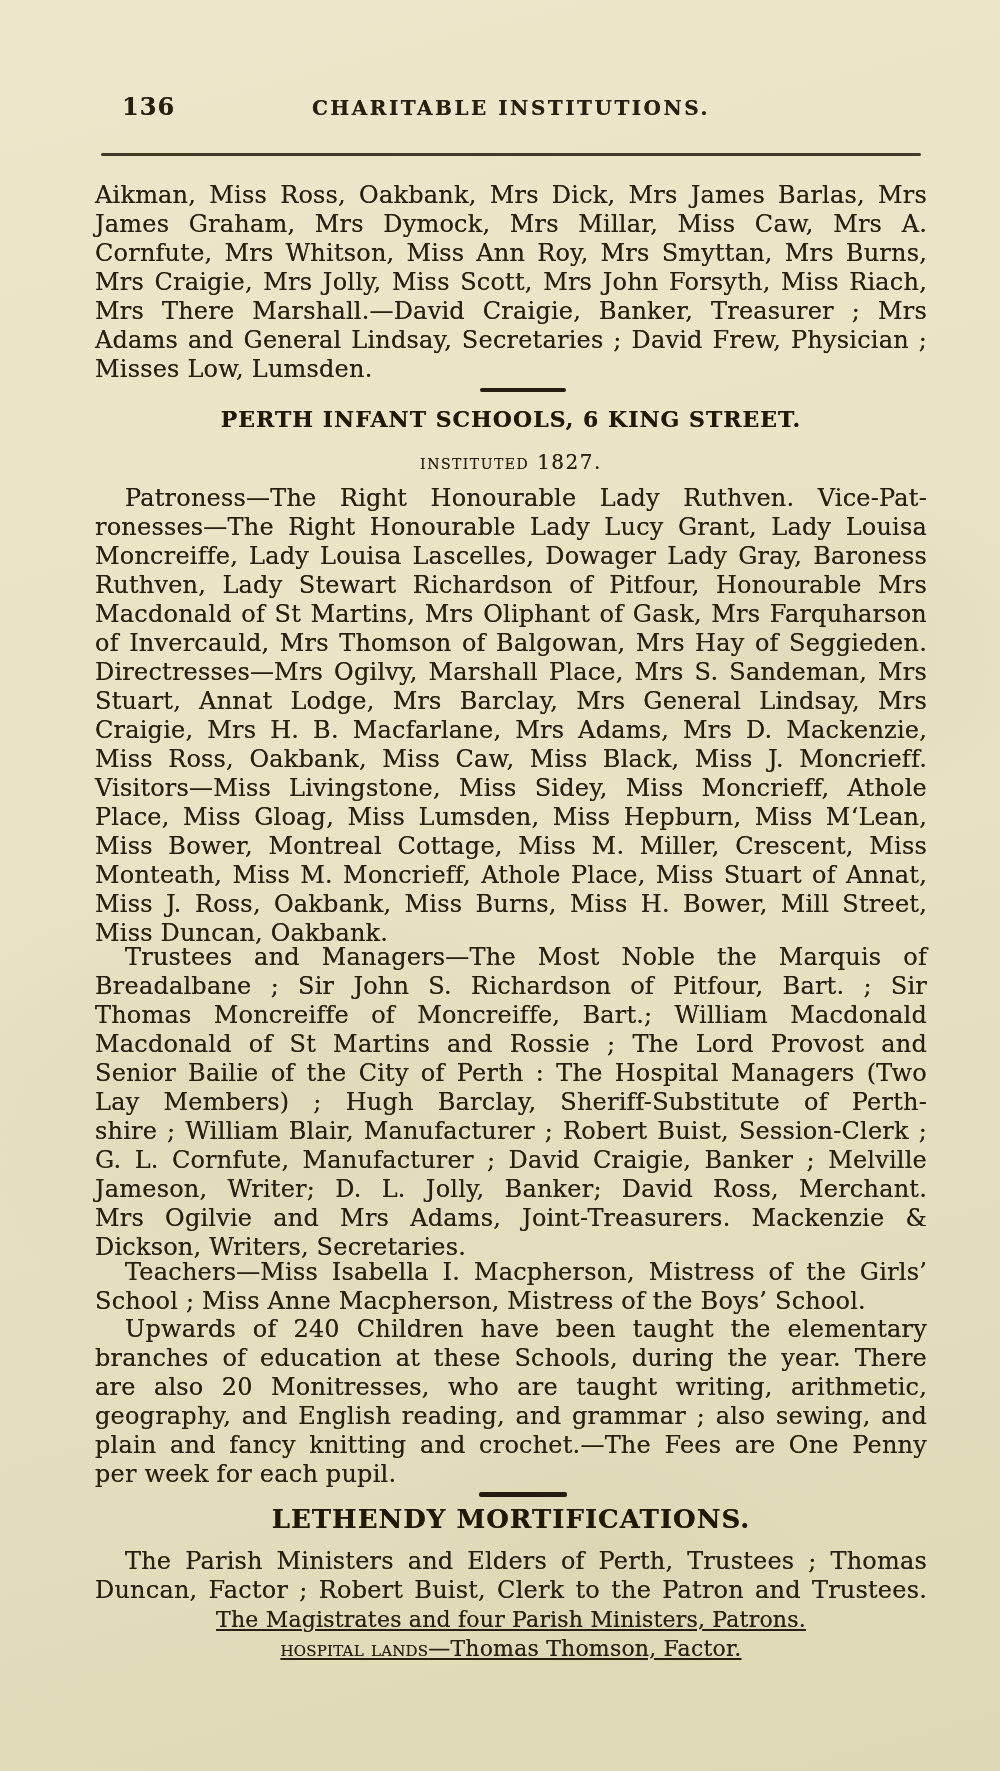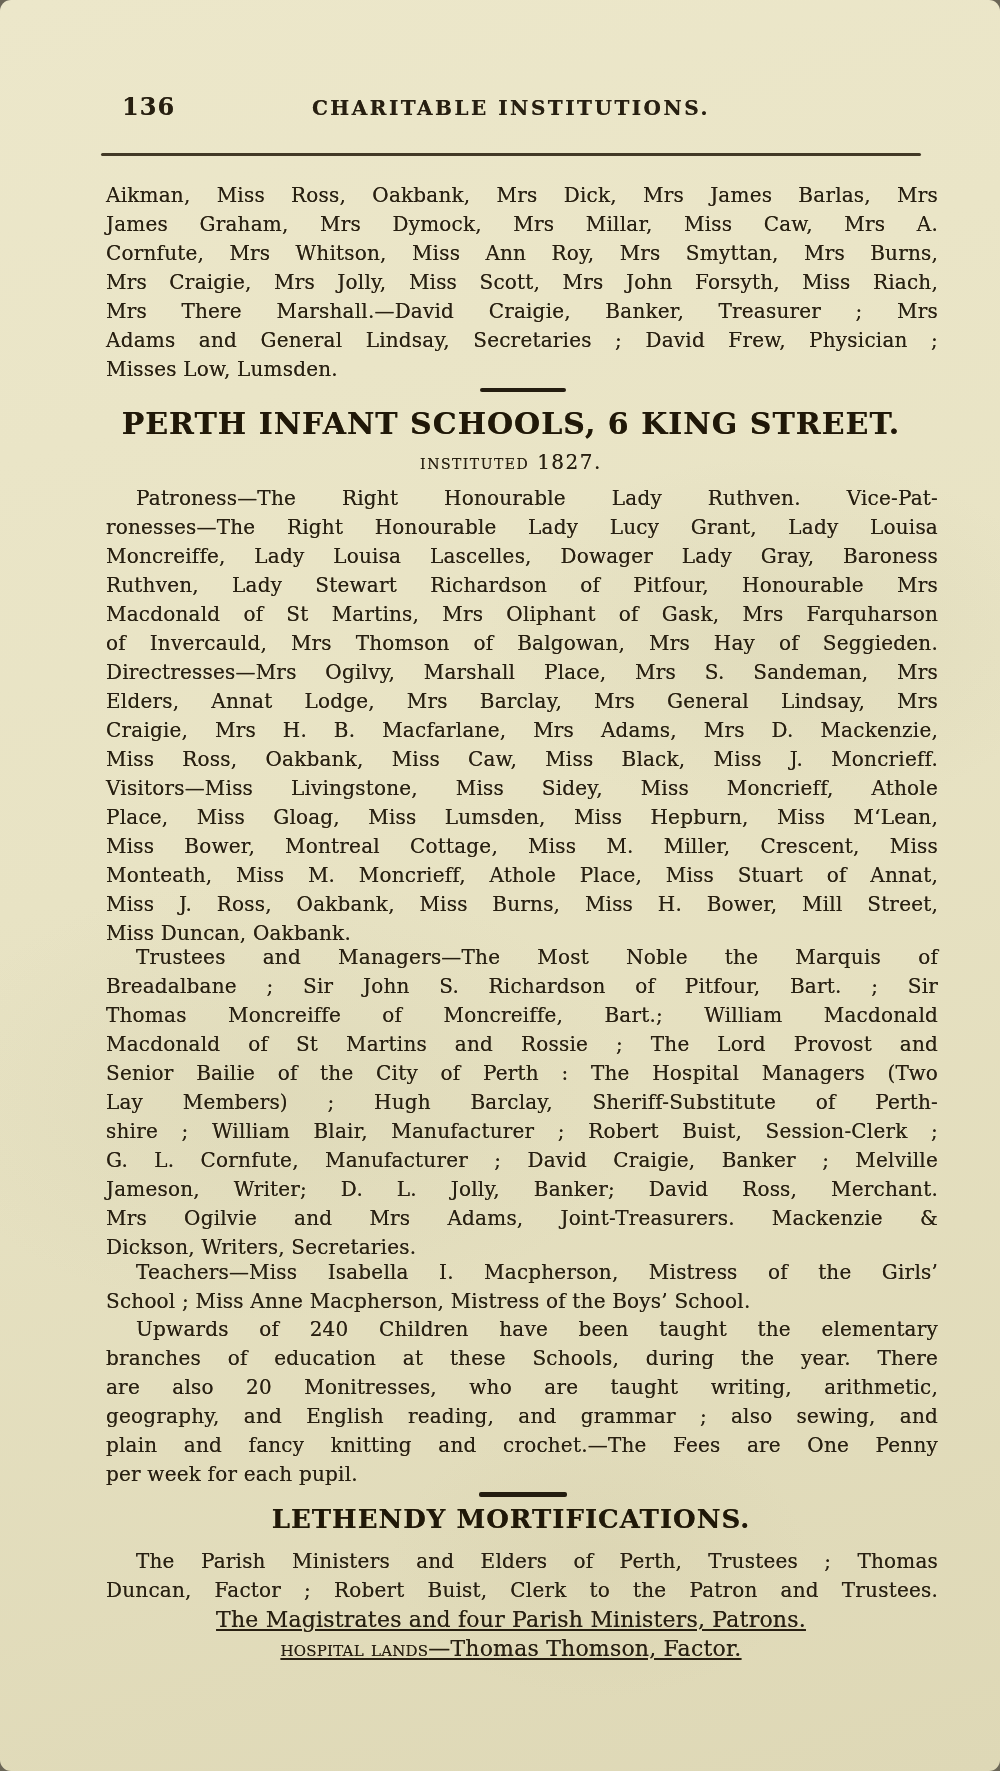--- a/index.html
+++ b/index.html
@@ -8,44 +8,43 @@
     width:1000px;height:1771px;
     margin:0 auto;
     overflow:hidden;
     background:
       radial-gradient(420px 260px at 78% 36%, rgba(168,166,128,0.13), transparent 70%),
       radial-gradient(520px 320px at 28% 62%, rgba(168,166,128,0.10), transparent 70%),
       radial-gradient(300px 200px at 60% 88%, rgba(190,180,140,0.12), transparent 70%),
       linear-gradient(165deg,#ece7ca 0%,#e8e3c4 45%,#ded8b6 100%);
     font-family:"DejaVu Serif","Liberation Serif",serif;
     color:#271f11;
-    border-radius:11px;
   }
   .abs{position:absolute;}
   .ink{ text-shadow:0 0 0.5px rgba(45,35,18,0.75); }
 
   #pagenum{left:122px;top:92px;font-size:24px;font-weight:bold;letter-spacing:1px;}
   #runhead{left:95px;width:832px;top:96px;text-align:center;
            font-size:20px;font-weight:bold;letter-spacing:2.5px;}
 
   #rule1{left:101px;top:153px;width:820px;height:3px;background:#332a18;border-radius:2px;opacity:.92;}
 
-  .para{left:106px;width:832px;font-size:20px;line-height:29px;letter-spacing:.2px;}
+  .para{left:95px;width:832px;font-size:24px;line-height:29px;letter-spacing:.2px;}
   .line{text-align:justify;text-align-last:justify;}
   .line.line-last{text-align-last:left;}
   .indent .line:first-child{text-indent:30px;}
 
   #p1{top:181px;}
 
   .divider{background:#241d10;border-radius:2px;}
   #divider1{left:480px;top:388px;width:86px;height:4px;}
   #divider2{left:479px;top:1492px;width:88px;height:5px;}
 
   .heading{left:95px;width:832px;text-align:center;font-weight:bold;color:#201808;}
-  #h1{top:406px;font-size:30px;letter-spacing:1px;}
+  #h1{top:406px;font-size:22px;letter-spacing:1px;}
   #sub{left:95px;width:832px;top:450px;text-align:center;font-size:20px;letter-spacing:1.5px;}
   .sc{text-transform:lowercase;font-variant:small-caps;text-align:center;}
 
   #p2{top:484px;}
   #p3{top:943px;}
   #p4{top:1258px;}
   #p5{top:1315px;}
 
   #h2{top:1504px;font-size:26px;letter-spacing:1px;}
   #p6{top:1547px;}
@@ -81,21 +80,21 @@
   <div id="sub" class="abs sc ink">INSTITUTED 1827.</div>
 
   <div id="p2" class="abs para indent ink">
       <div class="line">Patroness—The Right Honourable Lady Ruthven. Vice-Pat-</div>
       <div class="line">ronesses—The Right Honourable Lady Lucy Grant, Lady Louisa</div>
       <div class="line">Moncreiffe, Lady Louisa Lascelles, Dowager Lady Gray, Baroness</div>
       <div class="line">Ruthven, Lady Stewart Richardson of Pitfour, Honourable Mrs</div>
       <div class="line">Macdonald of St Martins, Mrs Oliphant of Gask, Mrs Farquharson</div>
       <div class="line">of Invercauld, Mrs Thomson of Balgowan, Mrs Hay of Seggieden.</div>
       <div class="line">Directresses—Mrs Ogilvy, Marshall Place, Mrs S. Sandeman, Mrs</div>
-      <div class="line">Elders, Annat Lodge, Mrs Barclay, Mrs General Lindsay, Mrs</div>
+      <div class="line">Stuart, Annat Lodge, Mrs Barclay, Mrs General Lindsay, Mrs</div>
       <div class="line">Craigie, Mrs H. B. Macfarlane, Mrs Adams, Mrs D. Mackenzie,</div>
       <div class="line">Miss Ross, Oakbank, Miss Caw, Miss Black, Miss J. Moncrieff.</div>
       <div class="line">Visitors—Miss Livingstone, Miss Sidey, Miss Moncrieff, Athole</div>
       <div class="line">Place, Miss Gloag, Miss Lumsden, Miss Hepburn, Miss M‘Lean,</div>
       <div class="line">Miss Bower, Montreal Cottage, Miss M. Miller, Crescent, Miss</div>
       <div class="line">Monteath, Miss M. Moncrieff, Athole Place, Miss Stuart of Annat,</div>
       <div class="line">Miss J. Ross, Oakbank, Miss Burns, Miss H. Bower, Mill Street,</div>
       <div class="line line-last">Miss Duncan, Oakbank.</div>
     </div>
 

